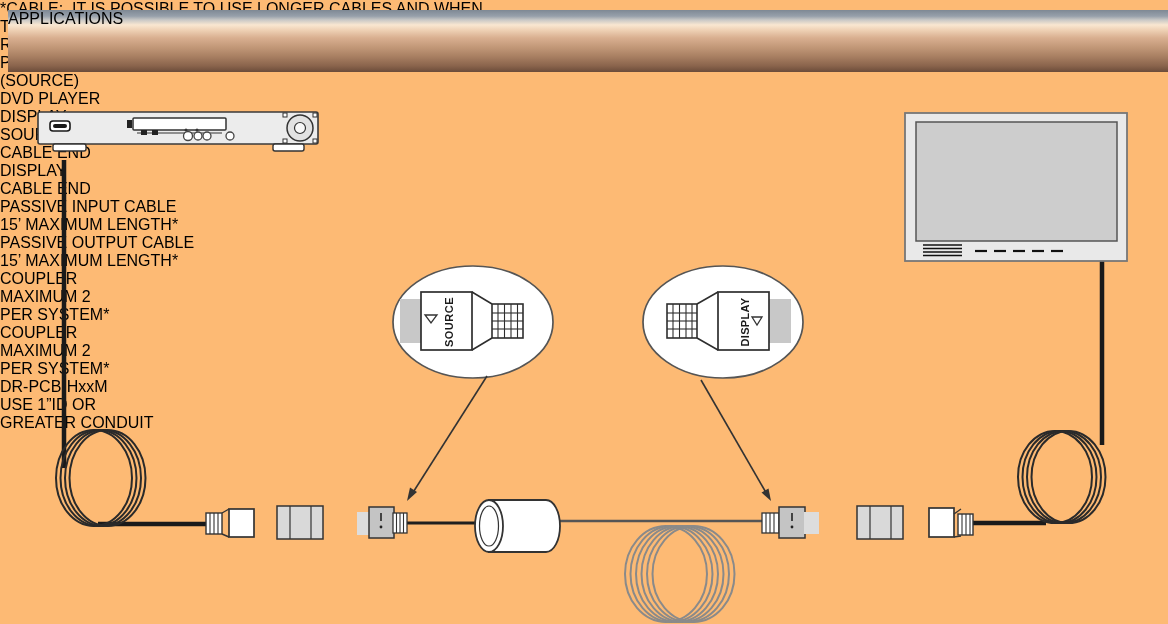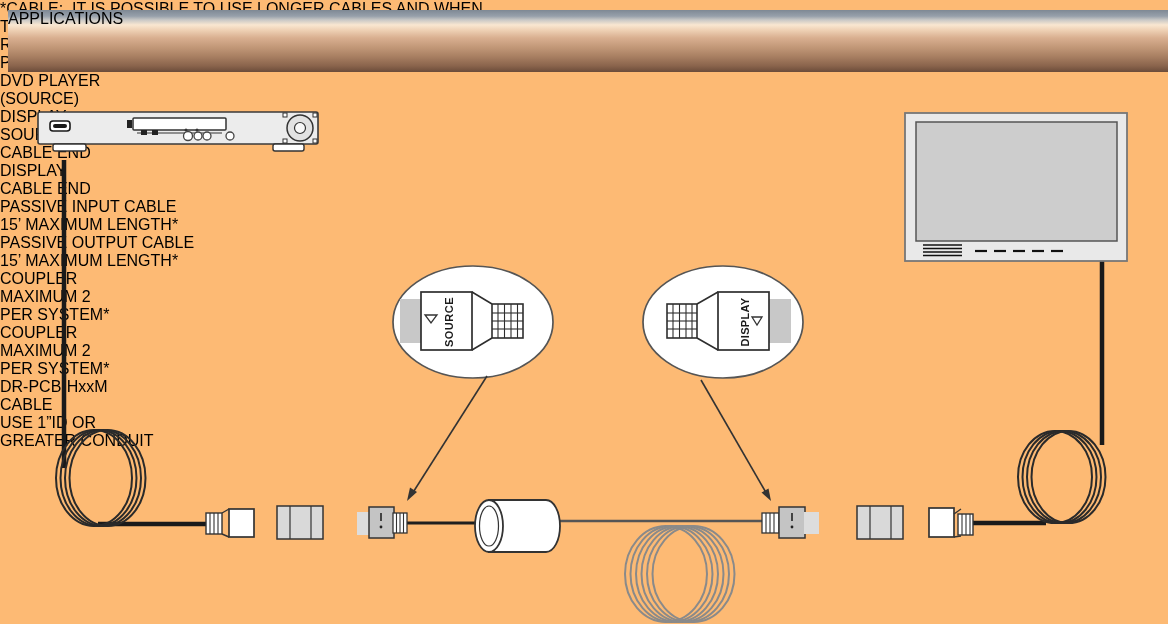--- a/index.html
+++ b/index.html
@@ -211,22 +211,22 @@
   </svg>
 
   <div class="note">
     <div class="semibold"><span class="prefix">*CABLE:</span>&nbsp;&nbsp;<span>IT IS POSSIBLE TO USE LONGER CABLES AND WHEN</span></div>
     <div class="semibold">THAN TWO COUPLERS BUT WHEN EXCEEDING THE</div>
     <div>RECOMMENDED PARAMETERS, THE SYSTEM SHOULD BE</div>
     <div>PRETESTED PRIOR TO FINAL INSTALLATION</div>
   </div>
 
   <div class="lbl ctr fs27" style="left:184px;top:150px;">
+    <div>(SOURCE)</div>
     <div>DVD PLAYER</div>
-    <div>(SOURCE)</div>
   </div>
 
   <div class="lbl ctr fs27" style="left:1010px;top:266px;">DISPLAY</div>
 
   <div class="lbl ctr fs24" style="left:472px;top:208px;">
     <div>SOURCE</div>
     <div>CABLE END</div>
   </div>
 
   <div class="lbl ctr fs24" style="left:723px;top:208px;">
@@ -251,21 +251,20 @@
   </div>
 
   <div class="lbl ctr" style="left:881px;top:428px;">
     <div class="coupler-title">COUPLER</div>
     <div class="coupler-sub">MAXIMUM 2</div>
     <div class="coupler-sub">PER SYSTEM*</div>
   </div>
 
   <div class="lbl ctr model" style="left:591px;top:430px;">
     <div>DR-PCB-HxxM</div>
-    <div>CABLE</div>
   </div>
 
   <div class="lbl ctr conduit-lbl" style="left:505px;top:558px;">
     <div>USE 1”ID OR</div>
     <div>GREATER CONDUIT</div>
   </div>
 
 </div>
 
 </body></html>

